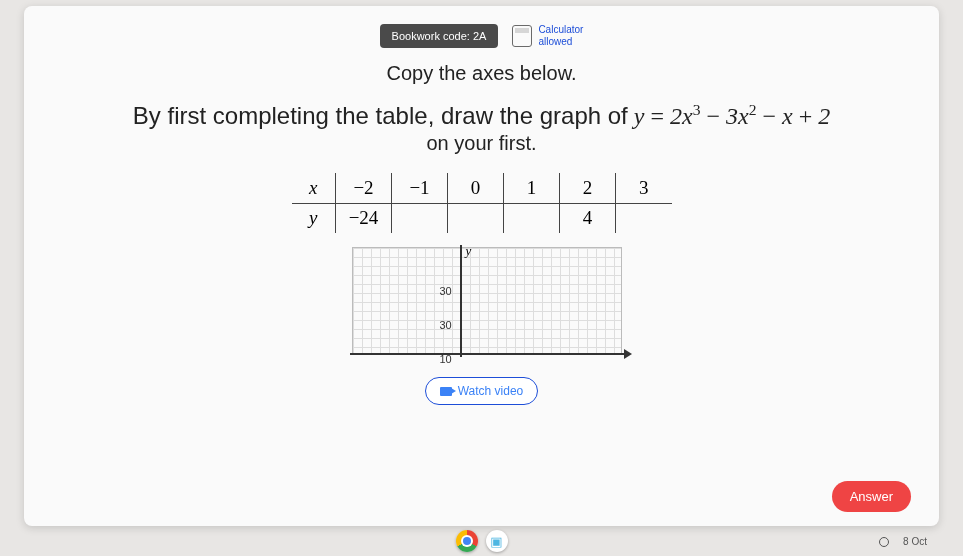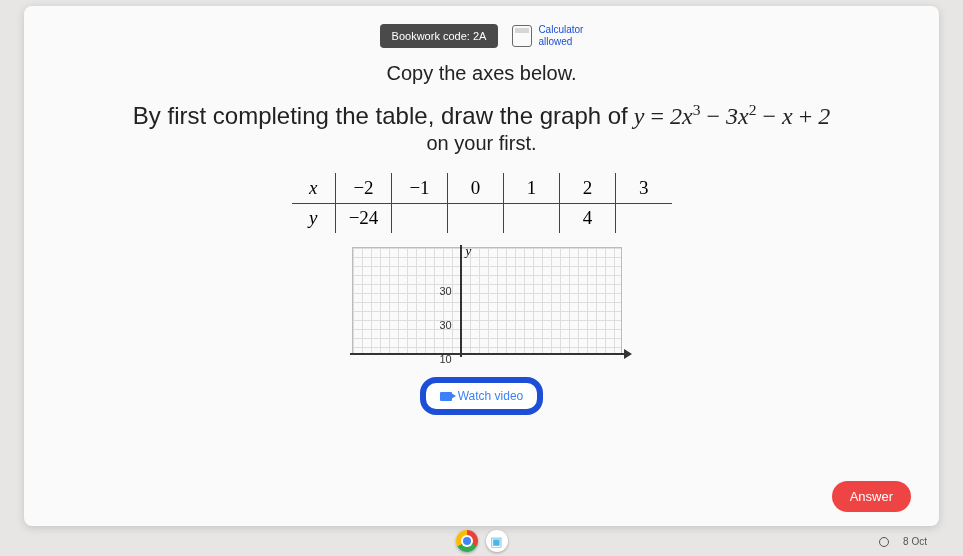--- a/index.html
+++ b/index.html
@@ -90,21 +90,21 @@
   background-size: 9px 9px;
 }
 .yaxis{position:absolute;left:128px;top:-2px;bottom:10px;width:2px;background:#333;}
 .xaxis{position:absolute;left:18px;right:6px;bottom:12px;height:2px;background:#333;}
 .xarrow{position:absolute;right:0;bottom:8px;border-left:8px solid #333;border-top:5px solid transparent;border-bottom:5px solid transparent;}
 .ylabel-letter{position:absolute;left:134px;top:-4px;font-style:italic;font-family:'Times New Roman',serif;font-size:13px;}
 .tick{position:absolute;font-size:11px;color:#333;left:108px;margin-top:32px;}
 
 .video-btn{
   display:inline-flex;align-items:center;gap:6px;
-  background:#fff;border:6px solid #1d4ed8;color:#3b82f6;
+  background:#fff;border:1px solid #1d4ed8;color:#3b82f6;
   font-size:12px;padding:6px 14px;border-radius:16px;cursor:pointer;
   margin-top: 2px;
 }
 .video-icon{width:12px;height:9px;background:#3b82f6;border-radius:1px;position:relative;}
 .video-icon::after{content:"";position:absolute;right:-4px;top:1px;border-left:5px solid #3b82f6;border-top:3.5px solid transparent;border-bottom:3.5px solid transparent;}
 
 .answer-btn{
   position:absolute;right:28px;bottom:14px;
   background:#ef4444;color:#fff;font-size:13px;font-weight:normal;
   padding:8px 18px;border-radius:18px;border:none;cursor:pointer;

